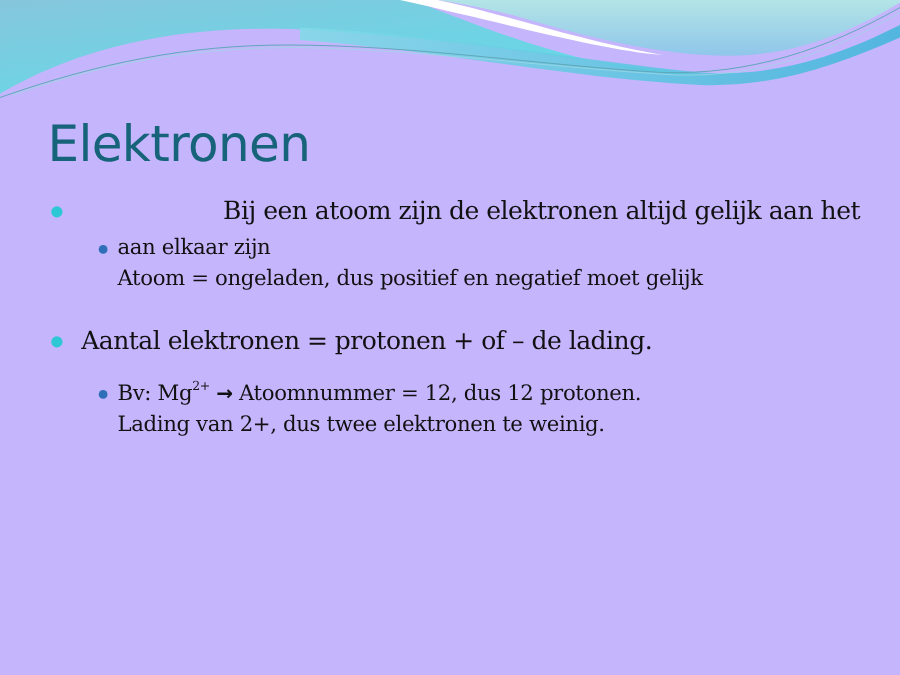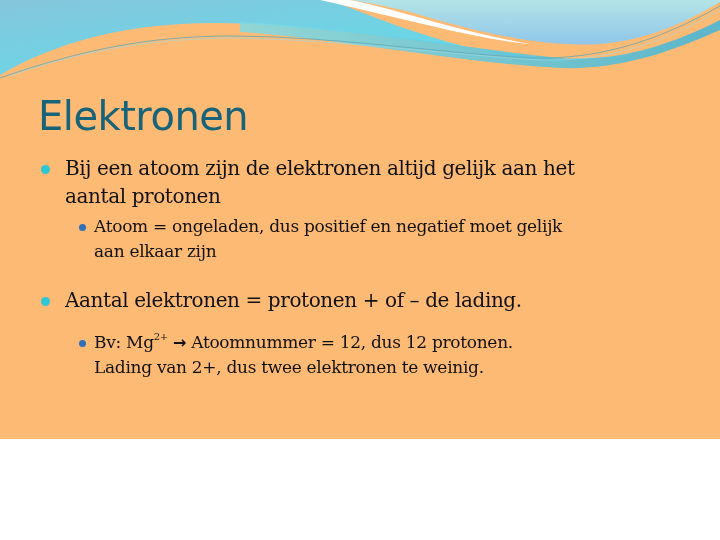--- a/index.html
+++ b/index.html
@@ -10,22 +10,22 @@
       width: 720px;
       height: 540px;
       overflow: hidden;
       background: #ffffff;
       position: relative;
     }
     .slide {
       position: absolute;
       left: 0; top: 0;
       width: 720px;
-      height: 439px;
-      background: #fdba74;
+      height: 540px;
+      background: #c4b5fd;
       overflow: hidden;
     }
     .header-wave {
       position: absolute;
       left: 0; top: 0;
       width: 720px;
       height: 90px;
     }
     .title {
       position: absolute;
@@ -121,30 +121,29 @@
     <path d="M320,0 L350,0 C400,10 460,32 530,44 C480,40 410,20 320,0 Z" fill="#ffffff"></path>
 
     <path d="M0,78 C80,50 150,36 230,36 C330,36 430,52 530,58 C600,60 660,40 720,6" fill="none" stroke="#5fa8b8" stroke-width="0.8"></path>
     <path d="M10,76 C90,48 160,38 240,38 C340,40 440,54 540,60 C610,62 670,40 720,10" fill="none" stroke="#9fd8e3" stroke-width="0.6"></path>
   </svg>
 
   <h1 class="title">Elektronen</h1>
 
   <div class="body">
 
-    <div class="l1" style="margin-top:0;">
+    <div class="l1" style="margin-top:0;text-align:right;">
       <span class="bullet1"></span>
       <div>Bij een atoom zijn de elektronen altijd gelijk aan het</div>
-      <div>aantal protonen</div>
     </div>
 
     <div class="l2" style="margin-top:4px;">
       <span class="bullet2"></span>
+      <div>aan elkaar zijn</div>
       <div>Atoom = ongeladen, dus positief en negatief moet gelijk</div>
-      <div>aan elkaar zijn</div>
     </div>
 
 
     <div class="l1" style="margin-top:22px;">
       <span class="bullet1"></span>
       <div>Aantal elektronen = protonen + of – de lading.</div>
     </div>
 
     <div class="l2" style="margin-top:16px;">
       <span class="bullet2"></span>

